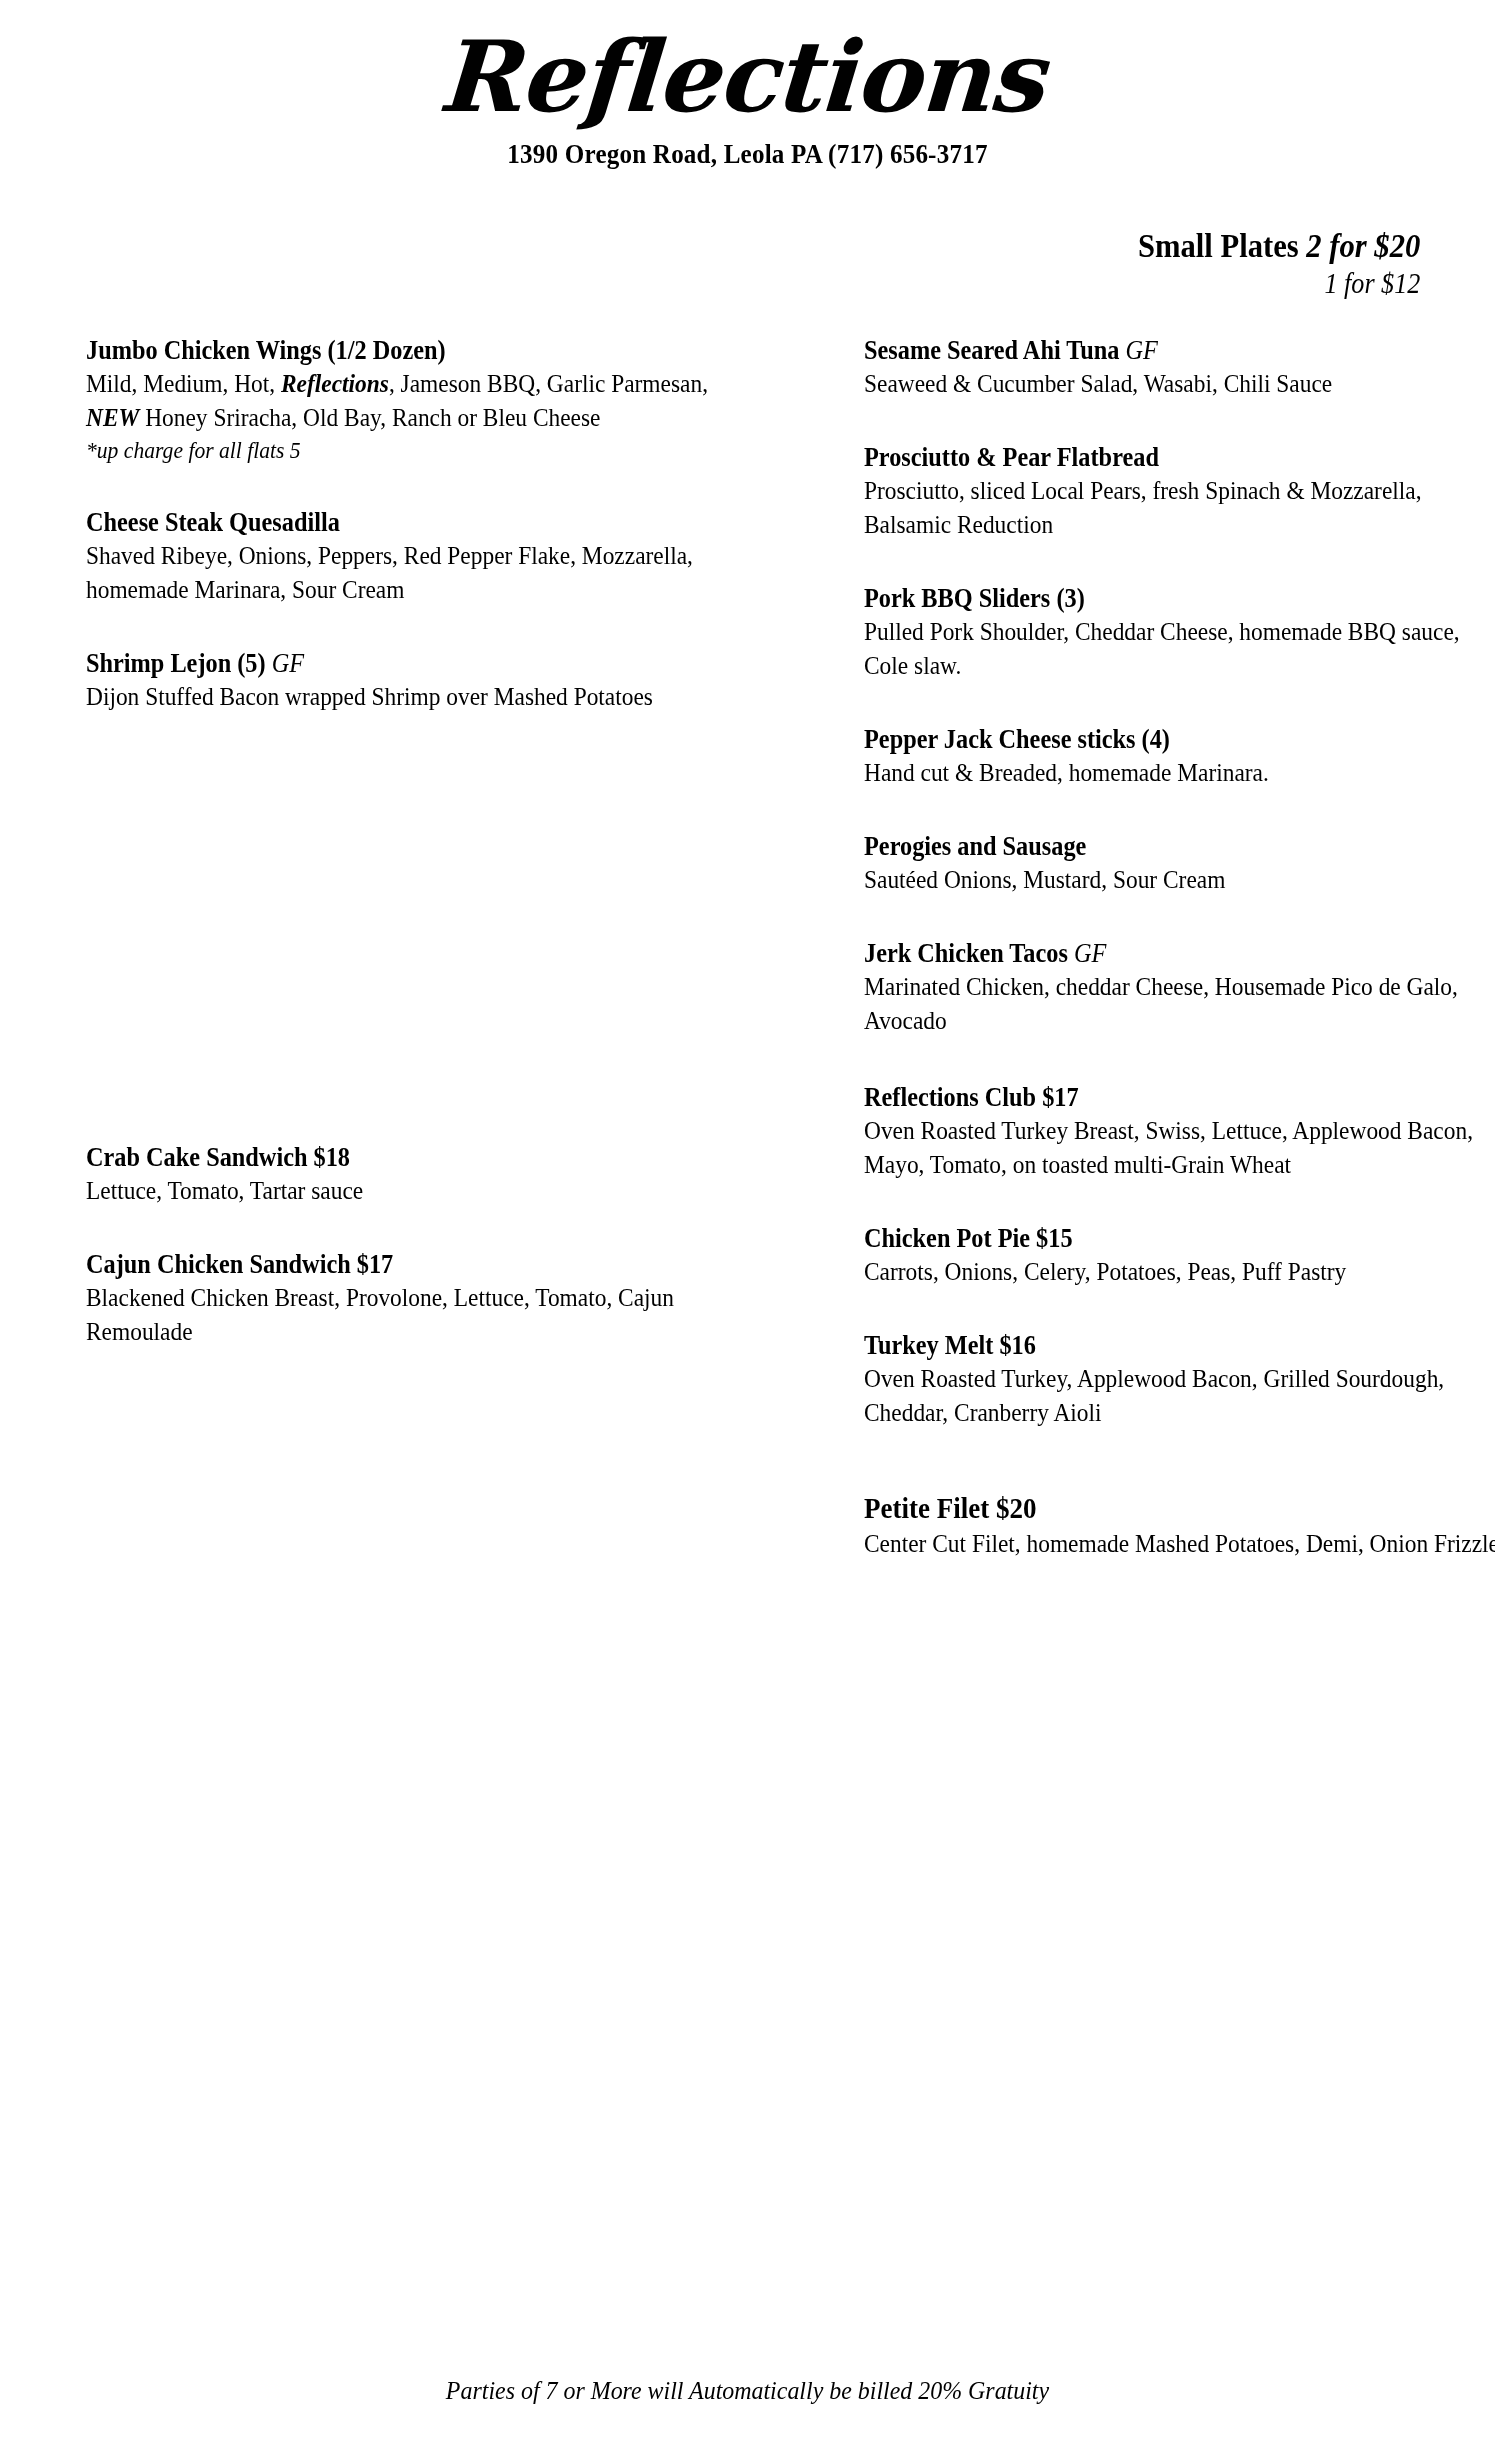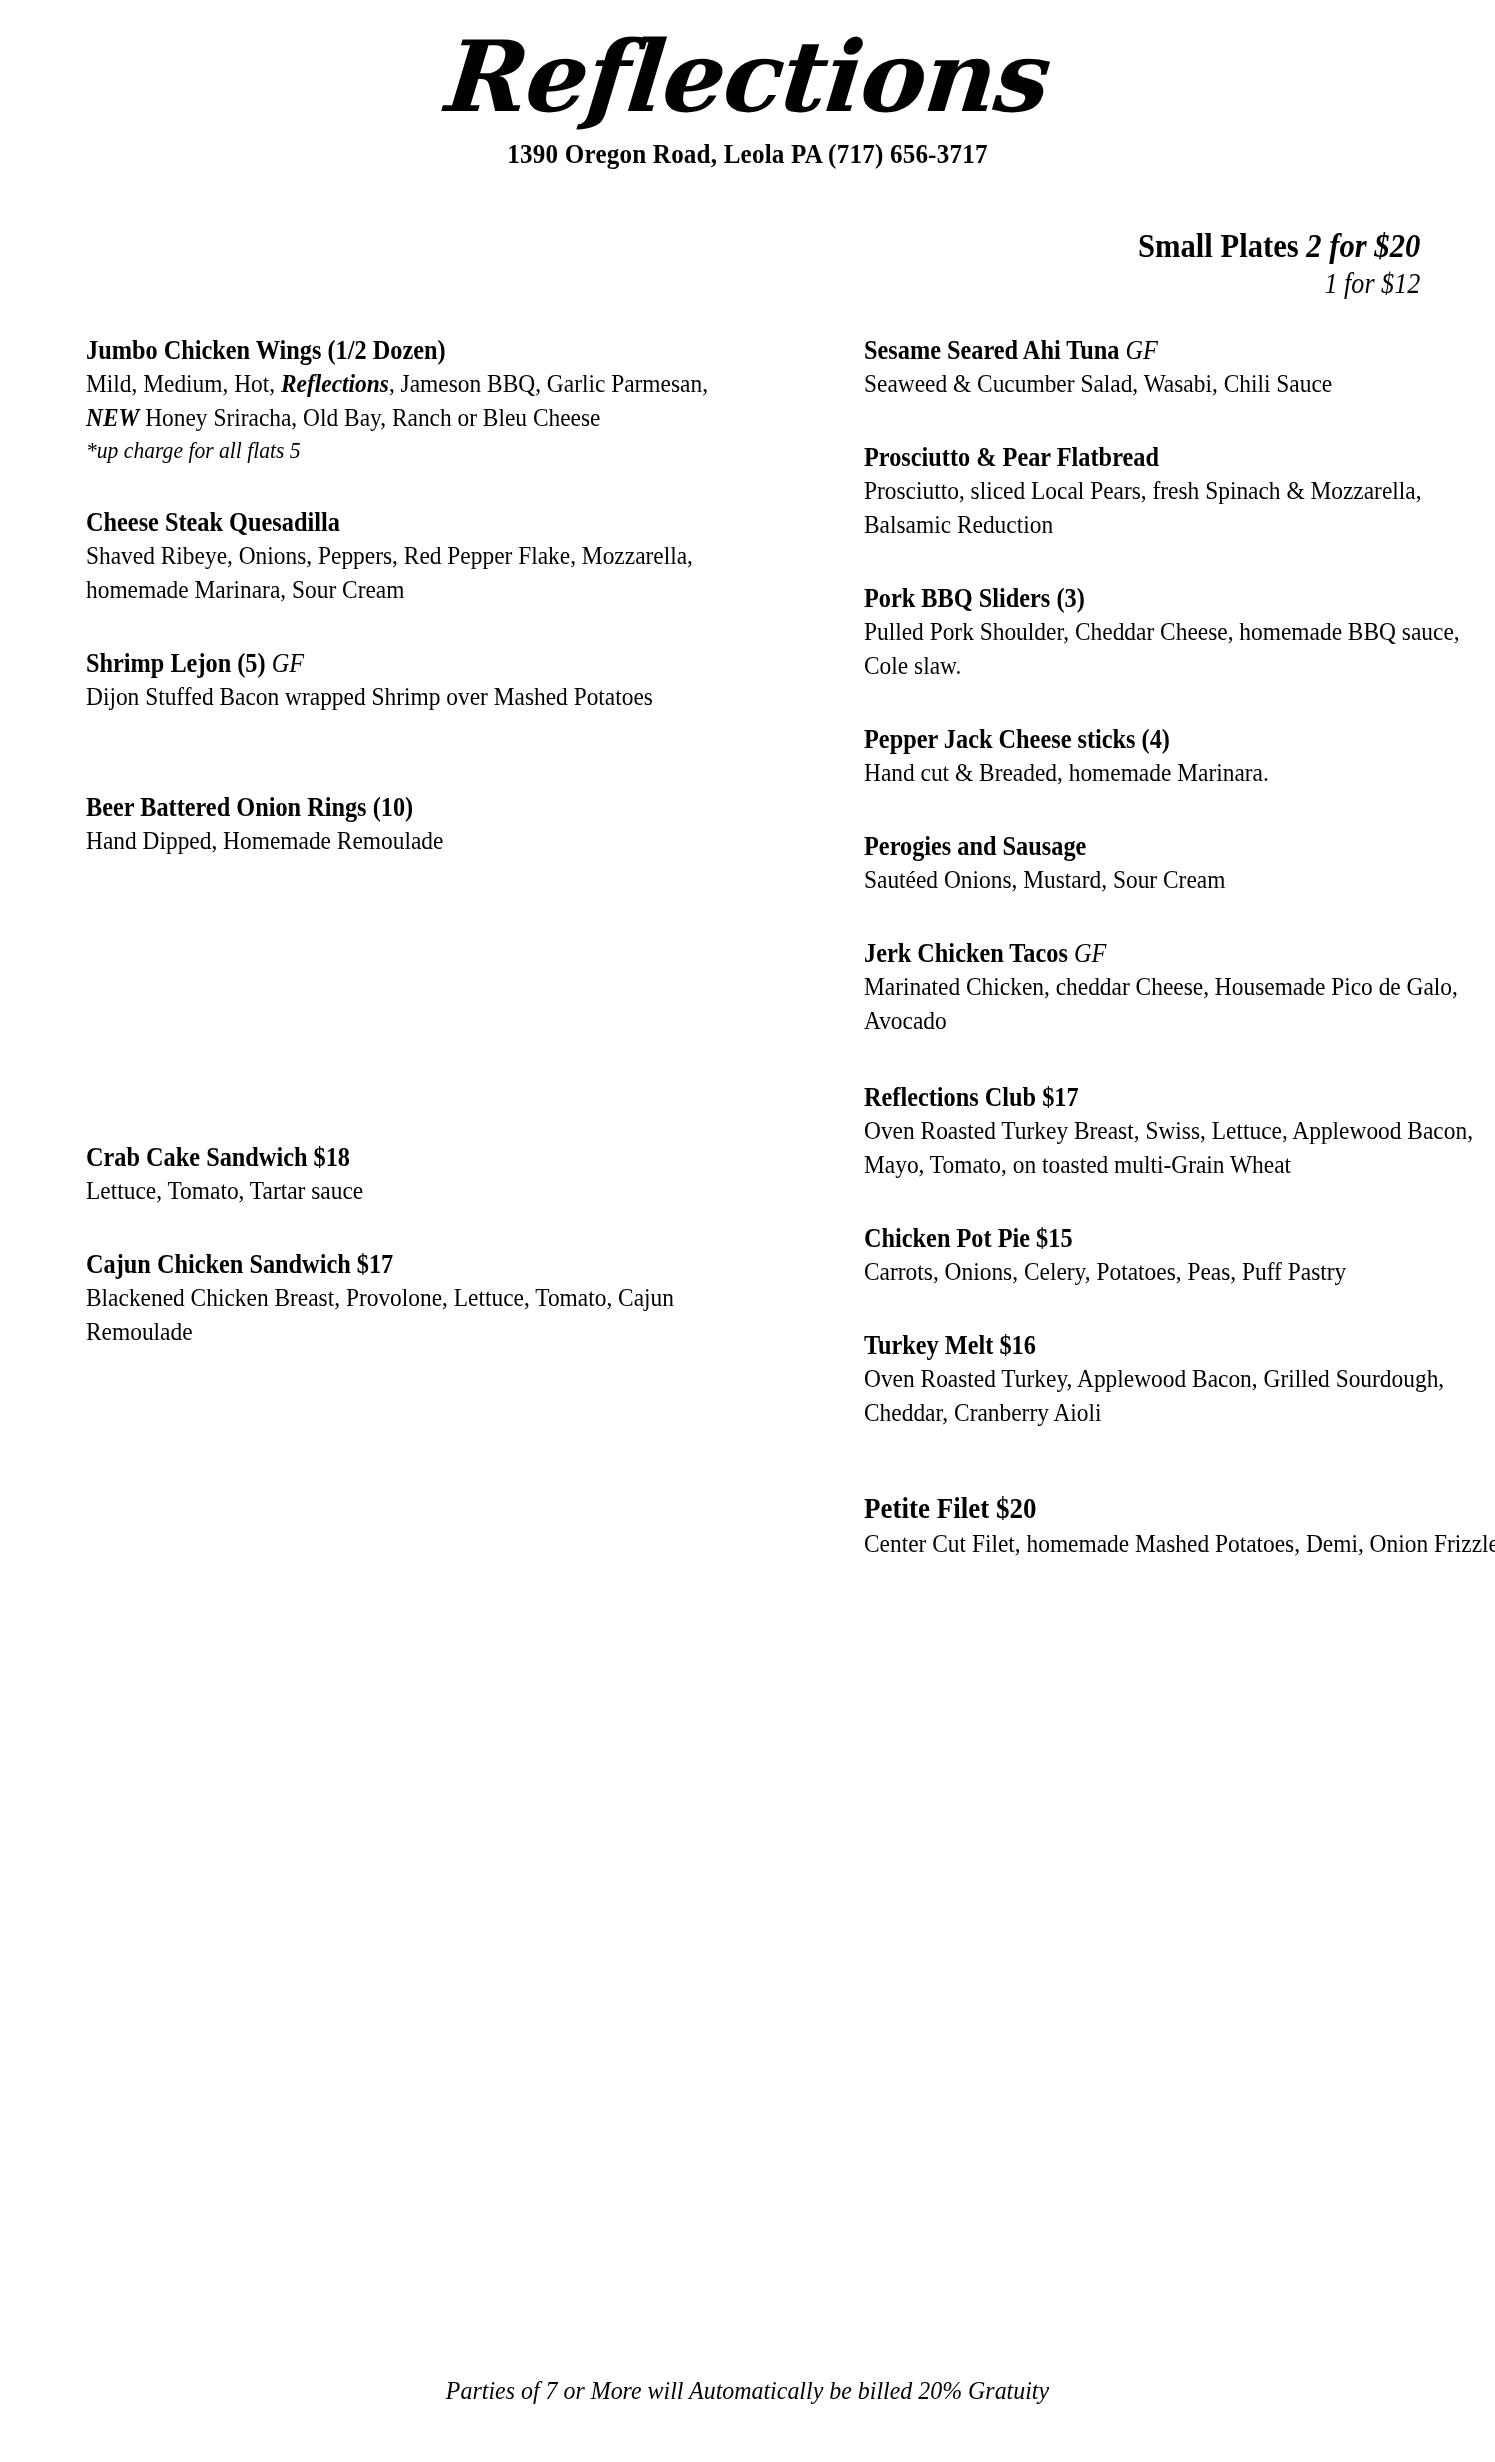--- a/index.html
+++ b/index.html
@@ -178,24 +178,20 @@
       <div class="gap-md"></div>
 
       <div class="item">
         <div class="item-name"><span>Shrimp Lejon (5)</span>
              <span class="gf">GF</span></div>
         <div class="item-desc">Dijon Stuffed Bacon wrapped Shrimp over Mashed Potatoes</div>
       </div>
 
       <div class="gap-xl"></div>
 
-      <div class="item">
-        <div class="item-name">Beer Battered Onion Rings (10)</div>
-        <div class="item-desc">Hand Dipped, Homemade Remoulade</div>
-      </div>
 
       <div class="gap-xl"></div>
 
 
     </div>
 
     <div class="col right">
 
       <div class="item">
         <div class="item-name"><span>Sesame Seared Ahi Tuna</span>

